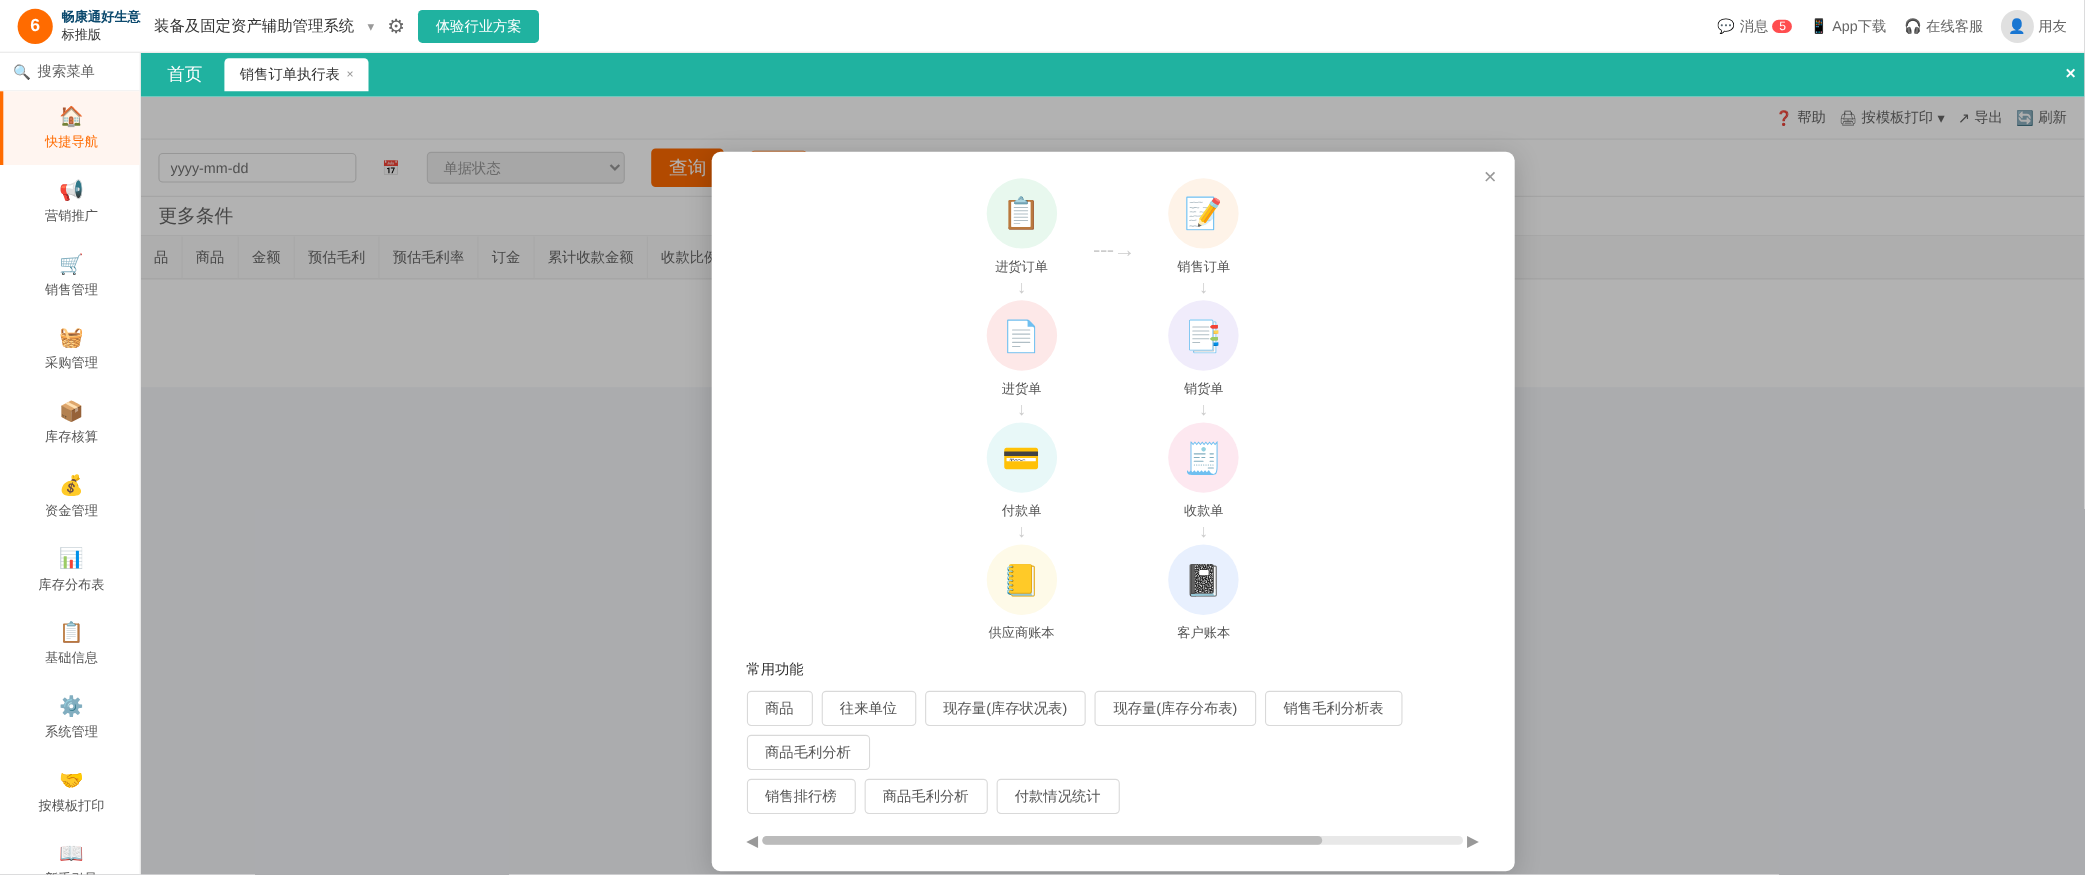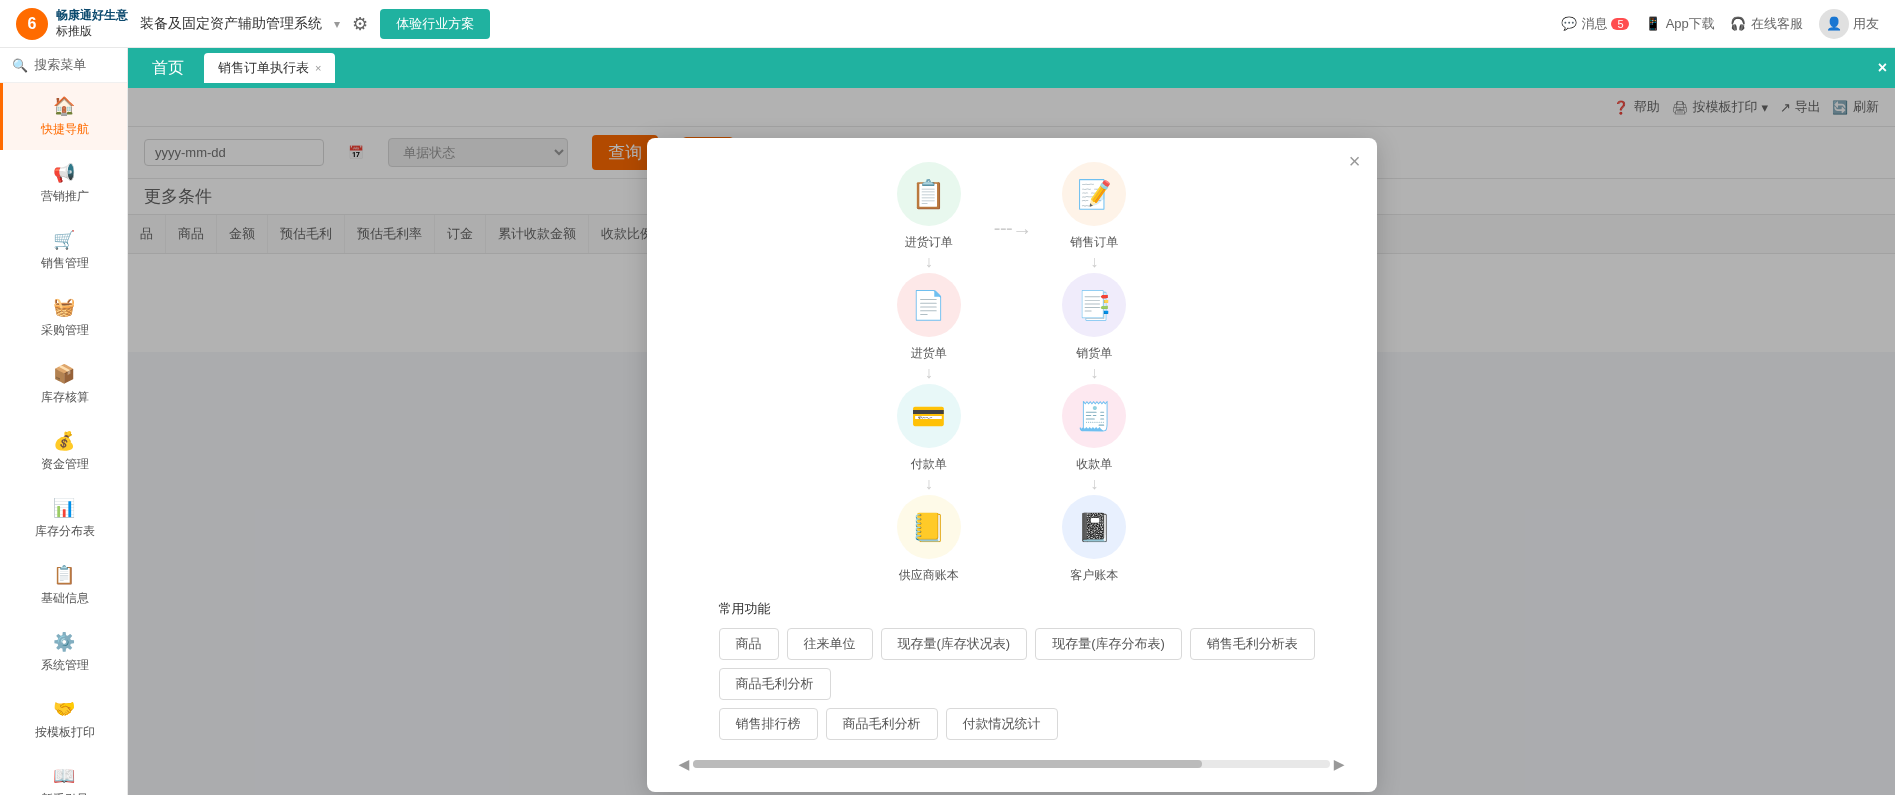--- a/index.html
+++ b/index.html
@@ -65,21 +65,21 @@
     .flow-circle.red { background: #fde8e8; }
     .flow-circle.purple { background: #f0ecfb; }
     .flow-circle.orange { background: #fef3e8; }
     .flow-circle.teal { background: #e8f8f8; }
     .flow-circle.crimson { background: #fde8f0; }
     .flow-circle.yellow { background: #fefae8; }
     .flow-circle.blue { background: #e8f0fe; }
     .flow-label { font-size: 12px; color: #555; }
     .flow-arrow-v { color: #ccc; font-size: 16px; text-align: center; margin: 2px 0; }
 
-    .common-functions { margin-top: 16px; margin-left: 40px; }
+    .common-functions { margin-top: 16px; }
     .common-title { font-size: 13px; color: #333; font-weight: 500; margin-bottom: 10px; }
     .func-row { display: flex; gap: 8px; flex-wrap: wrap; margin-bottom: 8px; }
     .func-btn { border: 1px solid #d9d9d9; background: #fff; border-radius: 4px; padding: 6px 16px; font-size: 13px; color: #555; cursor: pointer; }
 
     .scrollbar-row { display: flex; align-items: center; padding: 8px 0 4px; gap: 4px; }
     .scrollbar-track { flex: 1; height: 8px; background: #e8e8e8; border-radius: 4px; }
     .scrollbar-thumb { width: 80%; height: 8px; background: #bbb; border-radius: 4px; }
     .scroll-arrow { color: #999; cursor: pointer; font-size: 14px; }
     .flow-main-row { display: flex; align-items: flex-start; justify-content: center; gap: 0; }
   </style>

